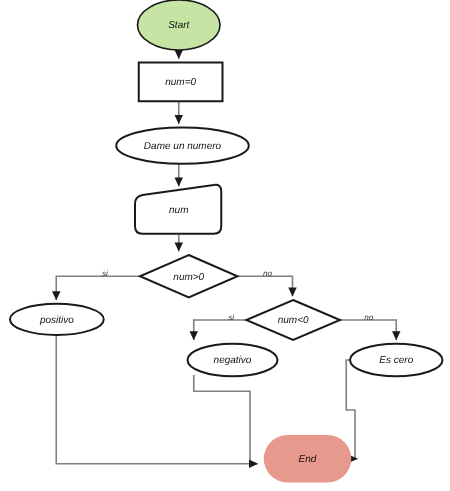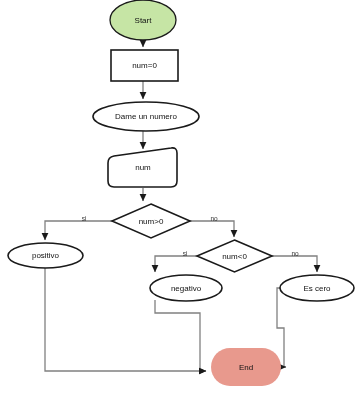--- a/index.html
+++ b/index.html
@@ -9,20 +9,21 @@
   }
   body {
     font-family: "Liberation Sans", sans-serif;
   }
   #diagram-canvas {
     position: relative;
     width: 360px;
     height: 393px;
     background: #ffffff;
     overflow: hidden;
+    font-style: italic;
   }
   #flow-svg {
     position: absolute;
     top: 0;
     left: 0;
     width: 360px;
     height: 393px;
   }
   .node-shape {
     stroke: #1a1a1a;

